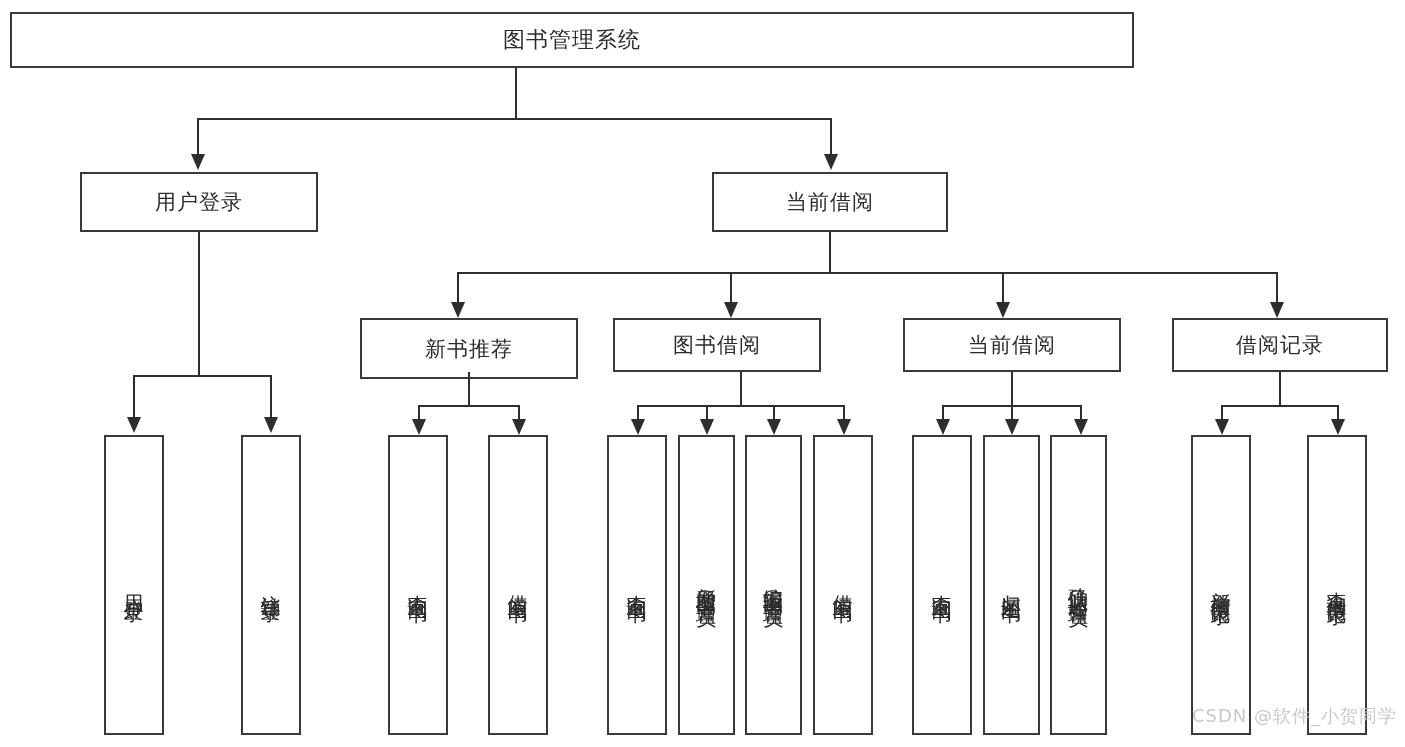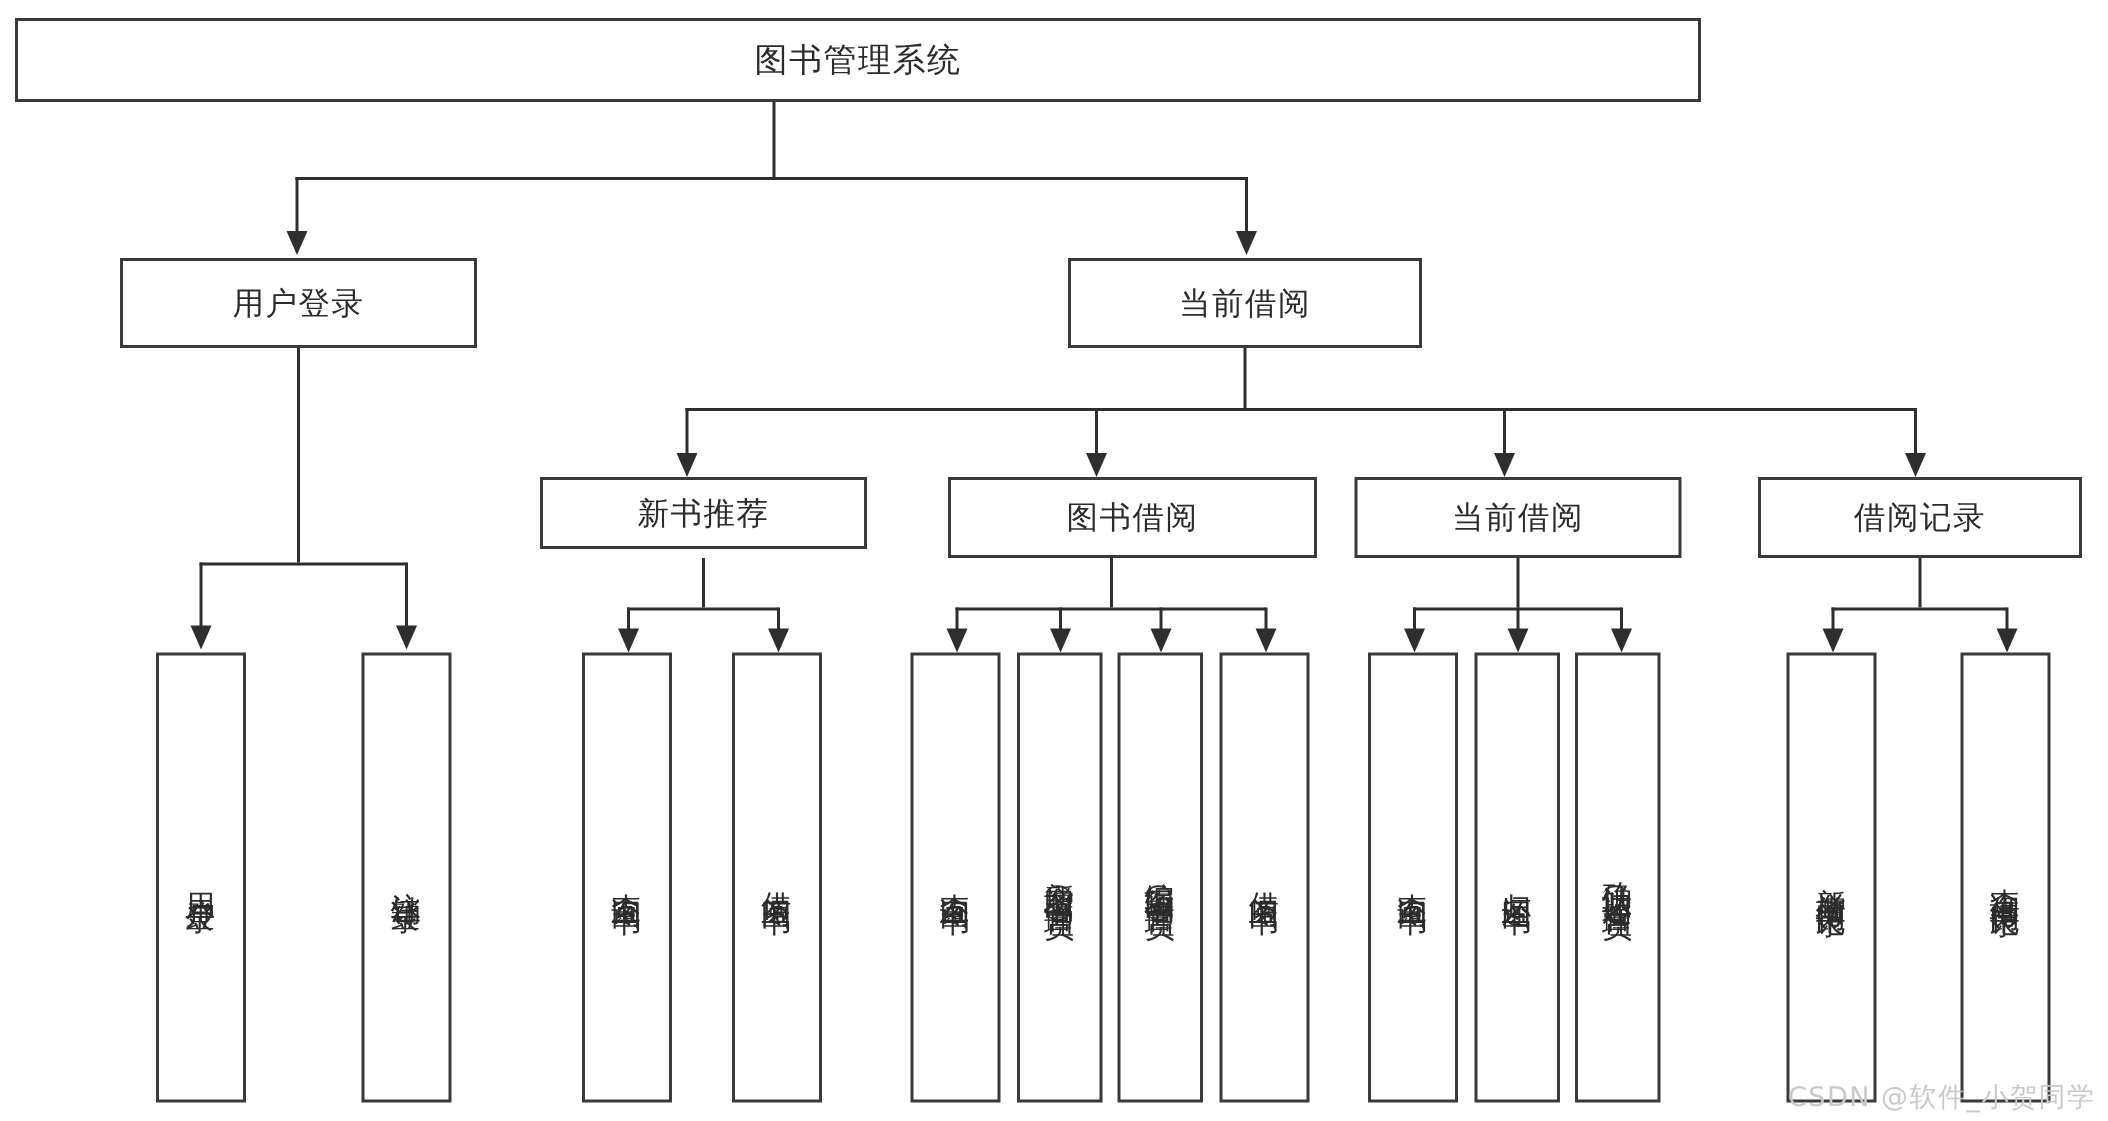--- a/index.html
+++ b/index.html
@@ -48,21 +48,21 @@
     position:absolute;
     width:0;height:0;
     border-left:7px solid transparent;
     border-right:7px solid transparent;
     border-top:16px solid #2e2e2e;
   }
 
   
   #watermark{
     position:absolute;
-    right:8px;bottom:4px;
+    right:8px;bottom:19px;
     font-size:18px;
     color:#c9c9c9;
     white-space:nowrap;
     letter-spacing:1px;
   }
 </style>
 </head>
 <body>
 
 <div id="canvas">
@@ -90,22 +90,22 @@
   <div class="hline" style="left:457px;top:272px;width:821px;"></div>
   <div class="vline" style="left:457px;top:272px;height:32px;"></div>
   <div class="arrow" style="left:451px;top:302px;"></div>
   <div class="vline" style="left:730px;top:272px;height:32px;"></div>
   <div class="arrow" style="left:724px;top:302px;"></div>
   <div class="vline" style="left:1002px;top:272px;height:32px;"></div>
   <div class="arrow" style="left:996px;top:302px;"></div>
   <div class="vline" style="left:1276px;top:272px;height:32px;"></div>
   <div class="arrow" style="left:1270px;top:302px;"></div>
 
-  <div class="node h" style="left:360px;top:318px;width:218px;height:48px;">新书推荐</div>
-  <div class="node h" style="left:632px;top:318px;width:246px;height:54px;text-align:right;">图书借阅</div>
+  <div class="node h" style="left:360px;top:318px;width:218px;height:61px;">新书推荐</div>
+  <div class="node h" style="left:613px;top:318px;width:208px;height:54px;text-align:right;">图书借阅</div>
   <div class="node h" style="left:1172px;top:318px;width:216px;height:54px;">借阅记录</div>
   <div class="node h" style="left:903px;top:318px;width:218px;height:54px;">当前借阅</div>
 
   <div class="vline" style="left:468px;top:372px;height:33px;"></div>
   <div class="hline" style="left:418px;top:405px;width:101px;"></div>
   <div class="vline" style="left:418px;top:405px;height:16px;"></div>
   <div class="arrow" style="left:412px;top:419px;"></div>
   <div class="vline" style="left:518px;top:405px;height:16px;"></div>
   <div class="arrow" style="left:512px;top:419px;"></div>
 

